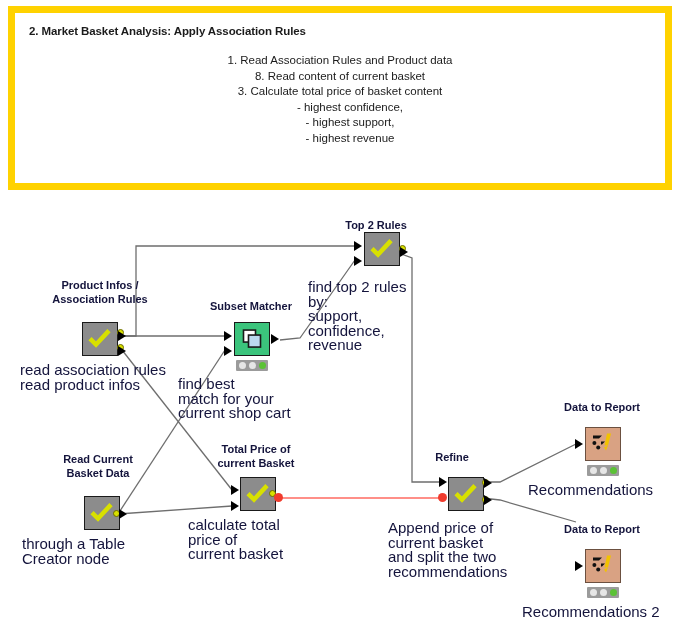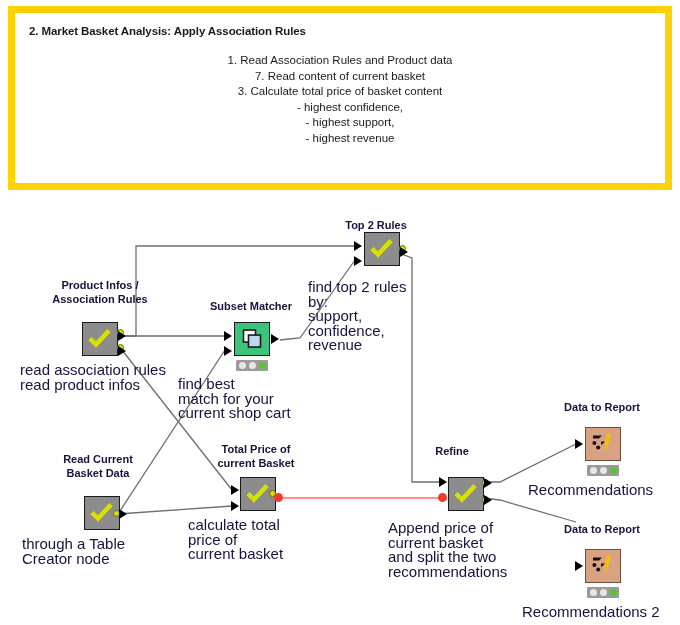--- a/index.html
+++ b/index.html
@@ -172,21 +172,21 @@
   }
 </style>
 </head>
 <body>
 
 <div id="desc-panel">
   <div id="desc-inner">
     <div id="desc-title">2. Market Basket Analysis: Apply Association Rules</div>
     <ul class="desc-list">
       <li>1. Read Association Rules and Product data</li>
-      <li>7. Read content of current basket</li>
+      <li>8. Read content of current basket</li>
       <li>3. Calculate total price of basket content</li>
       <li class="sub">- highest confidence,</li>
       <li class="sub">- highest support,</li>
       <li class="sub">- highest revenue</li>
     </ul>
   </div>
 </div>
 
 <div id="workflow">
 
@@ -319,21 +319,21 @@
     <div class="port-dot-yellow" style="left:269px; top:290px;"></div>
     <div class="port-dot-red" style="left:274px; top:293px;"></div>
     <div class="node-sub" style="left:188px; top:318px; width:136px;">
       <span>calculate total</span><br>
       <span>price of</span><br>
       <span>current basket</span>
     </div>
   </div>
 
   <div class="node">
-    <div class="node-title" style="left:404px; top:244px; width:96px;">
+    <div class="node-title" style="left:404px; top:250px; width:96px;">
       <span>Refine</span>
     </div>
     <div class="port-in" style="left:439px; top:277px;"></div>
     <div class="port-dot-red" style="left:438px; top:293px;"></div>
     <div class="node-box box-meta" style="left:448px; top:277px;">
       <svg class="check" width="24" height="20" viewBox="0 0 24 20">
         <path d="M2 10 L8 16 L21 2" stroke="#d8e000" stroke-width="4.5" fill="none" stroke-linecap="butt"></path>
       </svg>
     </div>
     <div class="port-dot-yellow" style="left:482px; top:279px;"></div>

